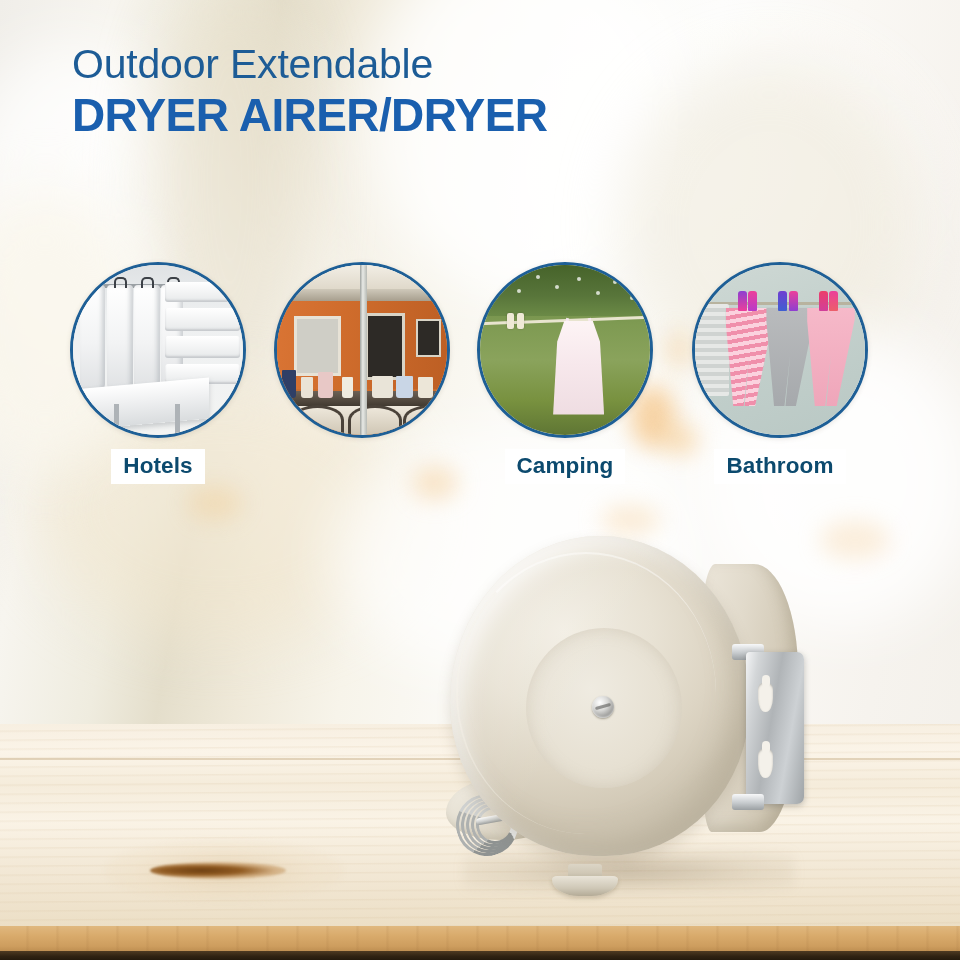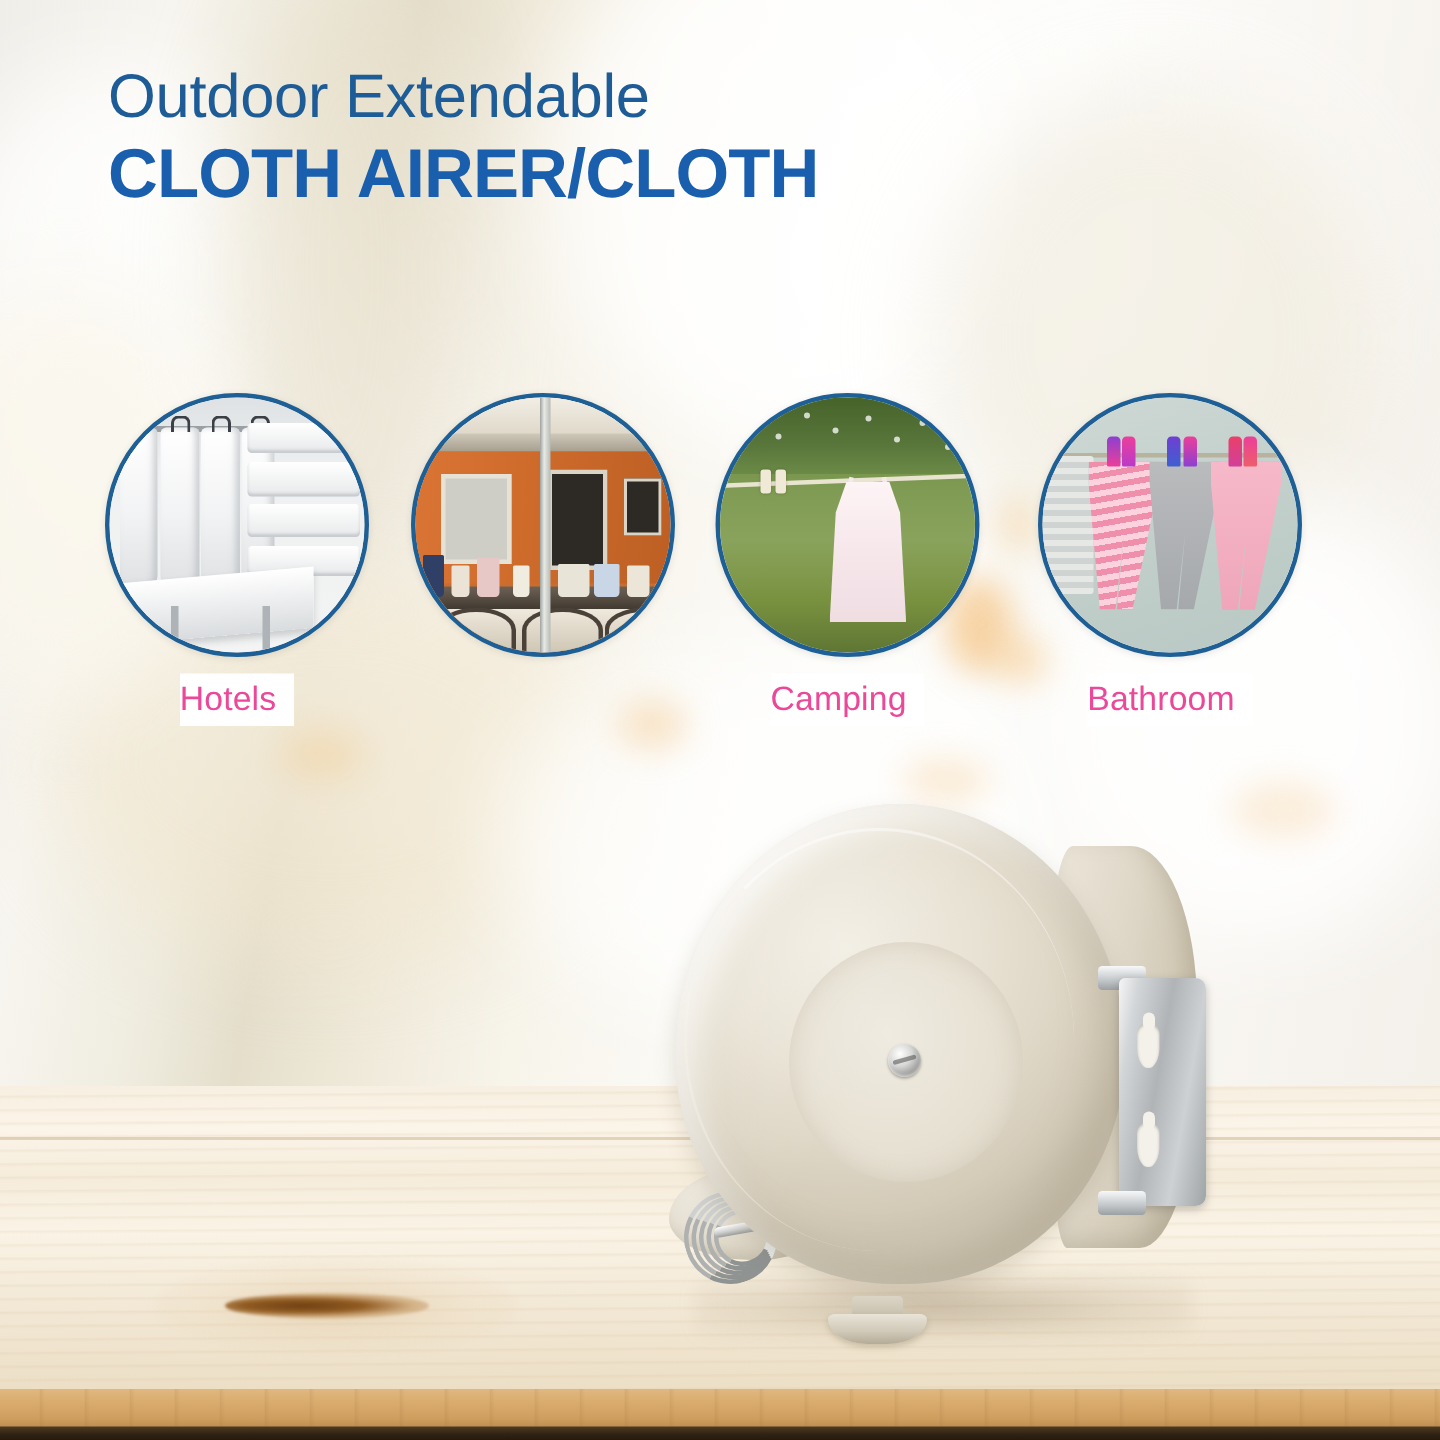--- a/index.html
+++ b/index.html
@@ -251,25 +251,25 @@
   .p-pink        { background: linear-gradient(180deg,#f6b9c9 0%, #efa6ba 100%); }
   .sc-bath .clip {
     position: absolute; top: 15%; width: 9px; height: 20px; border-radius: 3px 3px 1px 1px;
   }
 
   
   .f-label {
     display: inline-block;
     margin-top: 11px;
     background: #ffffff;
-    color: #ec4899;
+    color: #0c4a6e;
     font-size: 22.5px;
-    font-weight: 400;
+    font-weight: 700;
     letter-spacing: 0.1px;
-    padding: 3px 12px 5px 0;
+    padding: 3px 12px 5px 12px;
     line-height: 1.2;
   }
 
   
   .table-top {
     position: absolute;
     left: 0;
     top: 724px;
     width: 960px;
     height: 202px;
@@ -465,21 +465,21 @@
   <div class="smudge smudge-1"></div>
   <div class="smudge smudge-2"></div>
   <div class="smudge smudge-3"></div>
   <div class="smudge smudge-4"></div>
   <div class="smudge smudge-5"></div>
   <div class="smudge smudge-6"></div>
   <div class="smudge smudge-7"></div>
 
   <div class="headline-wrap">
     <div class="title-line-1">Outdoor Extendable</div>
-    <div class="title-line-2">CLOTH AIRER/CLOTH</div>
+    <div class="title-line-2">DRYER AIRER/DRYER</div>
   </div>
 
   <div class="features">
 
     <div class="feature f-1">
       <div class="circle">
         <div class="scene sc-hotel">
           <div class="rail"></div>
           <div class="robe" style="left:4%;"></div>
           <div class="robe" style="left:20%;"></div>

